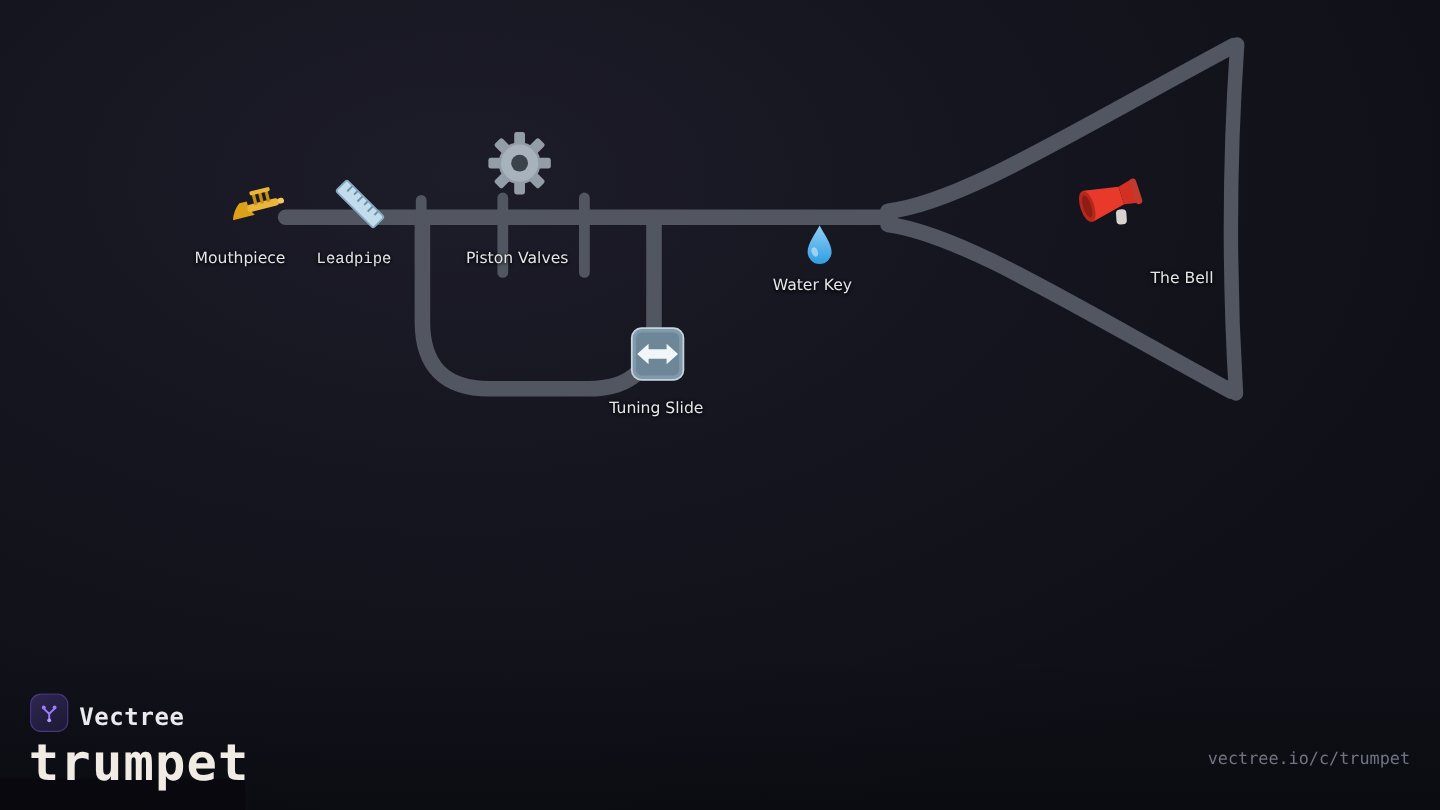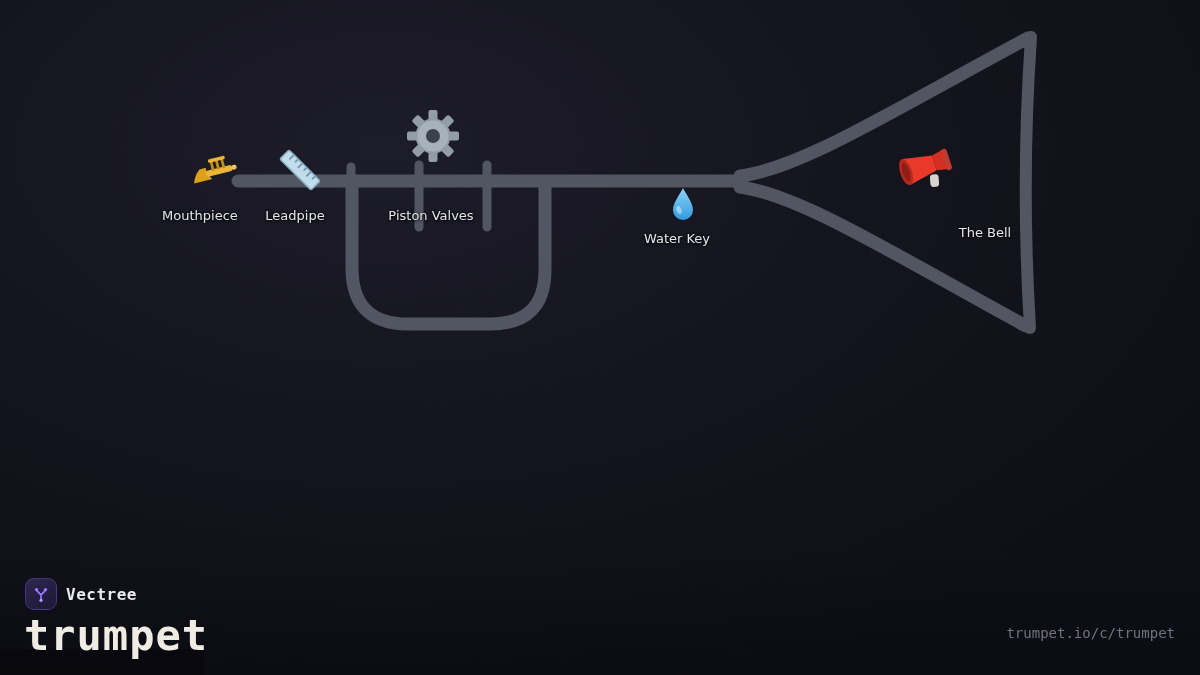--- a/index.html
+++ b/index.html
@@ -41,21 +41,21 @@
   .logo-badge {
     position: absolute; left: 25px; top: 578px;
     width: 32px; height: 32px; border-radius: 9px;
     background: linear-gradient(145deg, #2e2750 0%, #1c1834 100%);
     border: 1px solid rgba(139,92,246,.35);
     display: flex; align-items: center; justify-content: center;
   }
   .brand-name {
     position: absolute; left: 66px; top: 585px;
     font-family: "DejaVu Sans Mono", monospace;
-    font-weight: bold; font-size: 16px; letter-spacing: .5px;
+    font-weight: bold; font-size: 20px; letter-spacing: .5px;
     color: #e9e9ee;
   }
   .page-title {
     position: absolute; left: 24px; top: 611px;
     font-family: "DejaVu Sans Mono", monospace;
     font-weight: bold; font-size: 42px; letter-spacing: 1px;
     color: #f0ece4;
   }
   .share-url {
     position: absolute; right: 25px; top: 625px;
@@ -93,21 +93,21 @@
         <rect x="29" y="10" width="3.5" height="12" fill="#c68e12"></rect>
         <rect x="36" y="10" width="3.5" height="12" fill="#c68e12"></rect>
         <rect x="43" y="10" width="3.5" height="12" fill="#c68e12"></rect>
         <rect x="27" y="6.5" width="22" height="4.5" rx="2" fill="#eab63a"></rect>
         <rect x="54" y="21" width="7" height="6" rx="3" fill="#f3c75a"></rect>
       </g>
     </svg>
     <div class="node-label" style="left:50px; top:60px;">Mouthpiece</div>
   </div>
 
-  <div class="node" style="left:255px; top:144px; width:90px; height:86px;">
+  <div class="node" style="left:255px; top:144px; width:90px; height:86px;font-family:Liberation Mono, monospace;">
     <svg class="node-icon" style="left:21px; top:2px;" width="48" height="48" viewBox="0 0 48 48">
       <g transform="rotate(45 24 24)">
         <rect x="2" y="17.5" width="44" height="13" rx="2" fill="#c3dcec" stroke="#85aabf" stroke-width="1.5"></rect>
         <g stroke="#6b92a8" stroke-width="1.6">
           <line x1="9" y1="18" x2="9" y2="24"></line>
           <line x1="15" y1="18" x2="15" y2="22"></line>
           <line x1="21" y1="18" x2="21" y2="24"></line>
           <line x1="27" y1="18" x2="27" y2="22"></line>
           <line x1="33" y1="18" x2="33" y2="24"></line>
           <line x1="39" y1="18" x2="39" y2="22"></line>
@@ -139,20 +139,28 @@
         <rect x="24.5" y="3" width="9" height="52" rx="2" transform="rotate(90 29 29)"></rect>
         <rect x="24.5" y="3" width="9" height="52" rx="2" transform="rotate(135 29 29)"></rect>
       </g>
       <circle cx="29" cy="29" r="17.5" fill="#939da8"></circle>
       <circle cx="29" cy="29" r="15.5" fill="#a8b2bc"></circle>
       <circle cx="29" cy="29" r="7" fill="#3c424c"></circle>
     </svg>
     <div class="node-label" style="left:46px; top:103px;">Piston Valves</div>
   </div>
 
+  <div class="node" style="left:505px; top:270px; width:90px; height:82px;">
+    <svg class="node-icon" style="left:20px; top:2px;" width="46" height="46" viewBox="0 0 46 46">
+      <rect x="1.5" y="1.5" width="43" height="43" rx="8" fill="#8099ab" stroke="#c6d3dc" stroke-width="1.5"></rect>
+      <rect x="5" y="5" width="36" height="36" rx="5" fill="#6d8799"></rect>
+      <path d="M6 23 L15.5 14.5 V19 H30.5 V14.5 L40 23 L30.5 31.5 V27 H15.5 V31.5 Z" fill="#f2f6f8"></path>
+    </svg>
+    <div class="node-label" style="left:42px; top:63px;">Tuning Slide</div>
+  </div>
 
   <div class="node" style="left:890px; top:140px; width:110px; height:102px;">
     <svg class="node-icon" style="left:7px; top:2px;" width="62" height="52" viewBox="0 0 64 54">
       <g transform="rotate(-18 32 27)">
         <path d="M10 10 C6 12 4 18 4 24 C4 30 6 36 10 38 L40 32 L40 16 Z" fill="#e8392b"></path>
         <path d="M40 16 L52 13.5 V34.5 L40 32 Z" fill="#d32f23"></path>
         <rect x="50" y="13" width="6" height="23" rx="3" fill="#c23a2e"></rect>
         <ellipse cx="9" cy="24" rx="6" ry="14" fill="#b6271c"></ellipse>
         <ellipse cx="9" cy="24" rx="3.5" ry="10" fill="#8f1d14"></ellipse>
         <rect x="30" y="35" width="9" height="13" rx="3.5" fill="#d8d3cf" transform="rotate(14 34 41)"></rect>
@@ -169,15 +177,15 @@
       <g stroke="#9d7bff" stroke-width="1.8" fill="none" stroke-linecap="round">
         <path d="M10 17 V11 M10 11 L5 6 M10 11 L15 6"></path>
       </g>
       <circle cx="5" cy="5" r="1.8" fill="#9d7bff"></circle>
       <circle cx="15" cy="5" r="1.8" fill="#9d7bff"></circle>
       <circle cx="10" cy="17" r="1.8" fill="#b79dff"></circle>
     </svg>
   </div>
   <div class="brand-name">Vectree</div>
   <div class="page-title">trumpet</div>
-  <div class="share-url">trumpet.io/c/trumpet</div>
+  <div class="share-url">vectree.io/c/trumpet</div>
 
 </div>
 
 </body></html>

